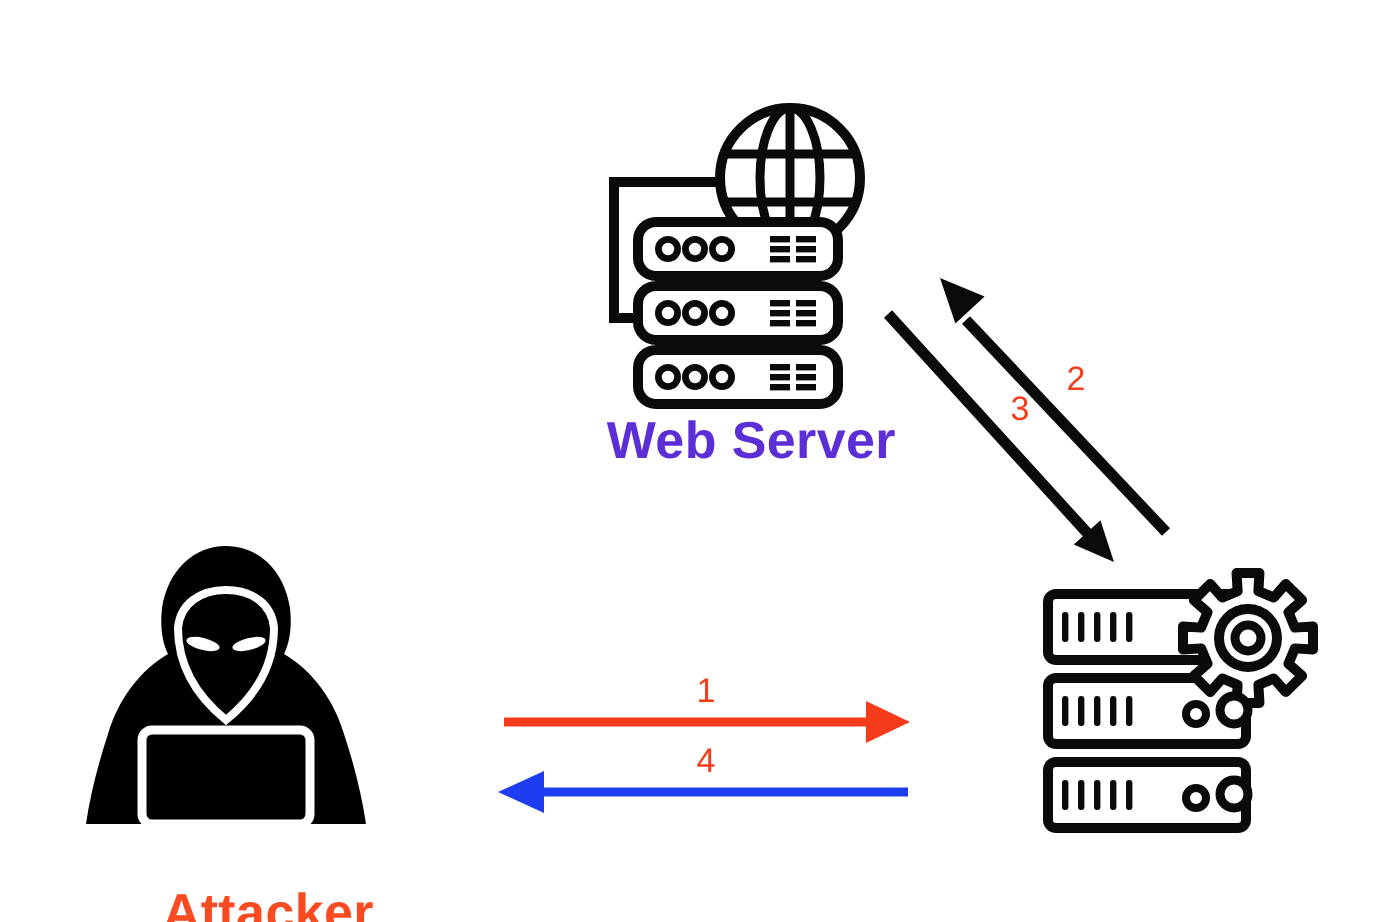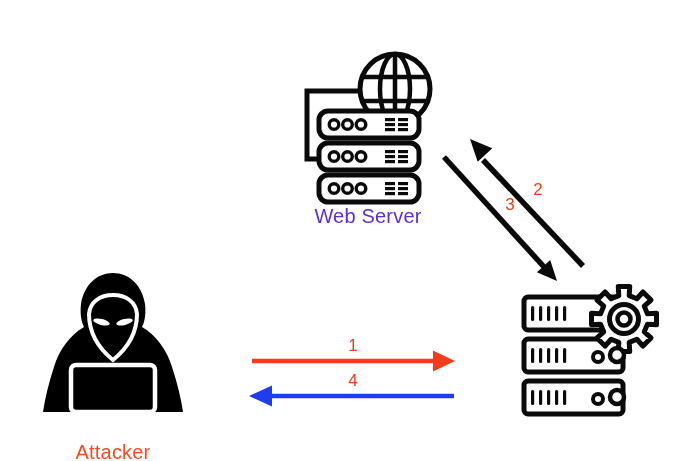--- a/index.html
+++ b/index.html
@@ -2,21 +2,21 @@
 <html><head>
 <meta charset="utf-8">
 <style>
   html,body{margin:0;padding:0;background:#ffffff;}
   .canvas{
     position:relative;width:695px;height:461px;background:#ffffff;overflow:hidden;
     font-family:"Liberation Sans", sans-serif;
   }
   .node-icon{position:absolute;}
   .node-label{
-    position:absolute;text-align:center;font-size:20px;font-weight:400;
+    position:absolute;text-align:right;font-size:26px;font-weight:700;
     letter-spacing:0.2px;white-space:nowrap;
   }
   .arrow-num{
     position:absolute;width:22px;text-align:center;font-size:17px;font-weight:400;
   }
   svg{display:block;}
   .overlay{position:absolute;left:0;top:0;}
 </style>
 </head>
 <body>

